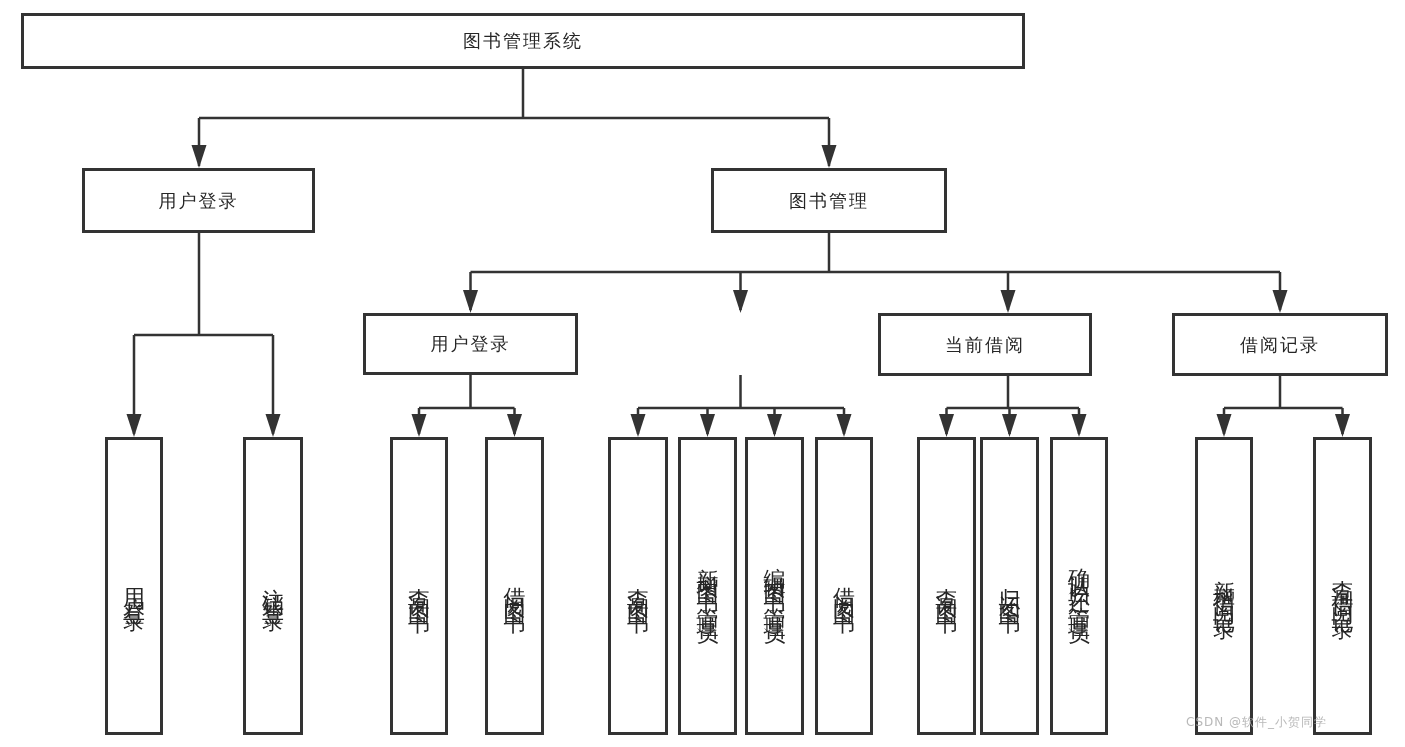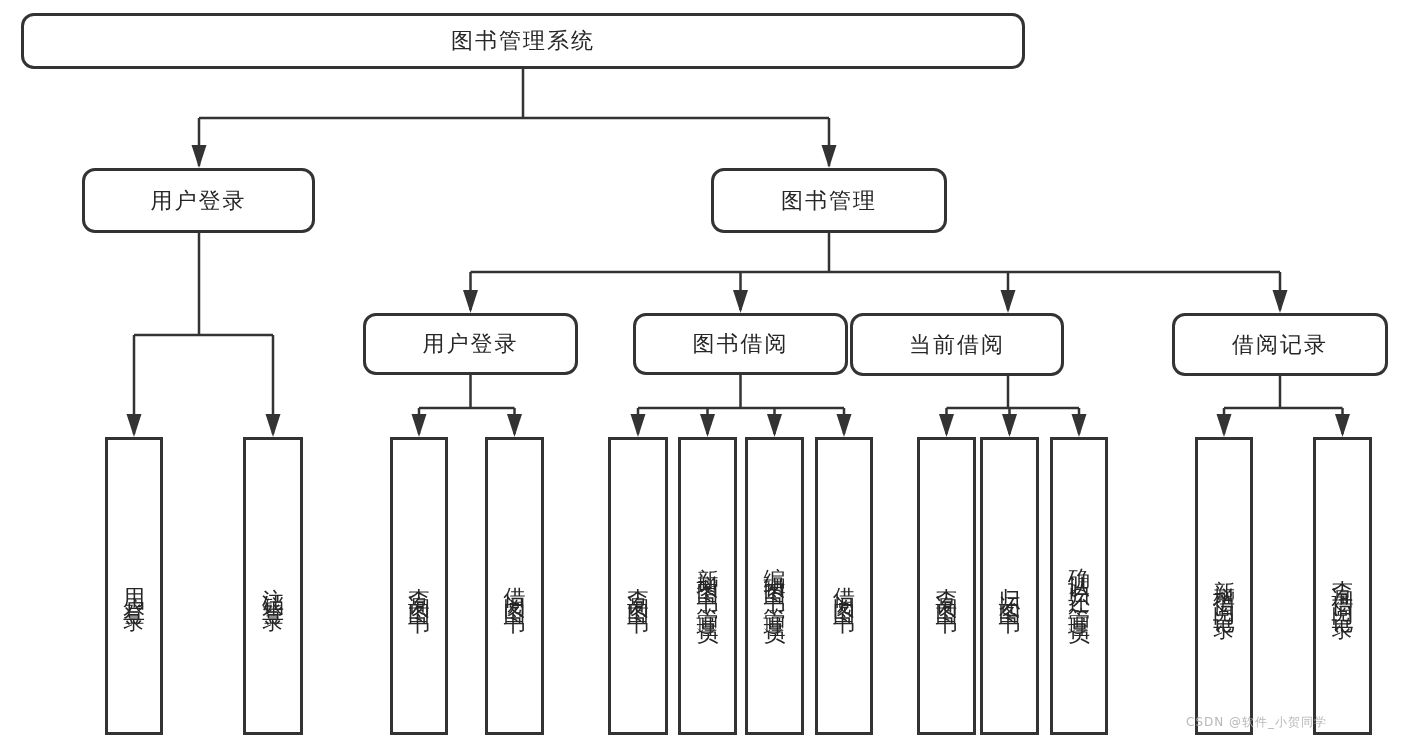--- a/index.html
+++ b/index.html
@@ -25,24 +25,23 @@
     position: absolute;
     box-sizing: border-box;
     border: 3px solid #333333;
     background: #ffffff;
     display: flex;
     align-items: center;
     justify-content: center;
     color: #262626;
   }
   .h-box {
-    font-size: 22px;
+    font-size: 18px;
     letter-spacing: 2px;
     white-space: nowrap;
-    border-radius: 13px;
   }
   .leaf {
     top: 437px;
     height: 298px;
     font-size: 22px;
   }
   .leaf .v-text {
     writing-mode: vertical-rl;
     letter-spacing: 8px;
     line-height: 1.1;
@@ -117,24 +116,21 @@
   <div class="box h-box" style="left:82px; top:168px; width:233px; height:65px;">
     <span>用户登录</span>
   </div>
   <div class="box h-box" style="left:711px; top:168px; width:236px; height:65px;">
     <span>图书管理</span>
   </div>
 
   <div class="box h-box" style="left:363px; top:313px; width:215px; height:62px;">
     <span>用户登录</span>
   </div>
-  <div class="box h-box" style="left:633px; top:313px; width:215px; height:62px;">
-    <span>图书借阅</span>
-  </div>
-  <div class="box h-box" style="left:850px; top:313px; width:214px; height:63px;">
+  <div class="box h-box" style="left:878px; top:313px; width:214px; height:63px;">
     <span>当前借阅</span>
   </div>
   <div class="box h-box" style="left:1172px; top:313px; width:216px; height:63px;">
     <span>借阅记录</span>
   </div>
 
   <div class="box leaf" style="left:105px; width:58px;">
     <span class="v-text">用户登录</span>
   </div>
   <div class="box leaf" style="left:243px; width:60px;">

